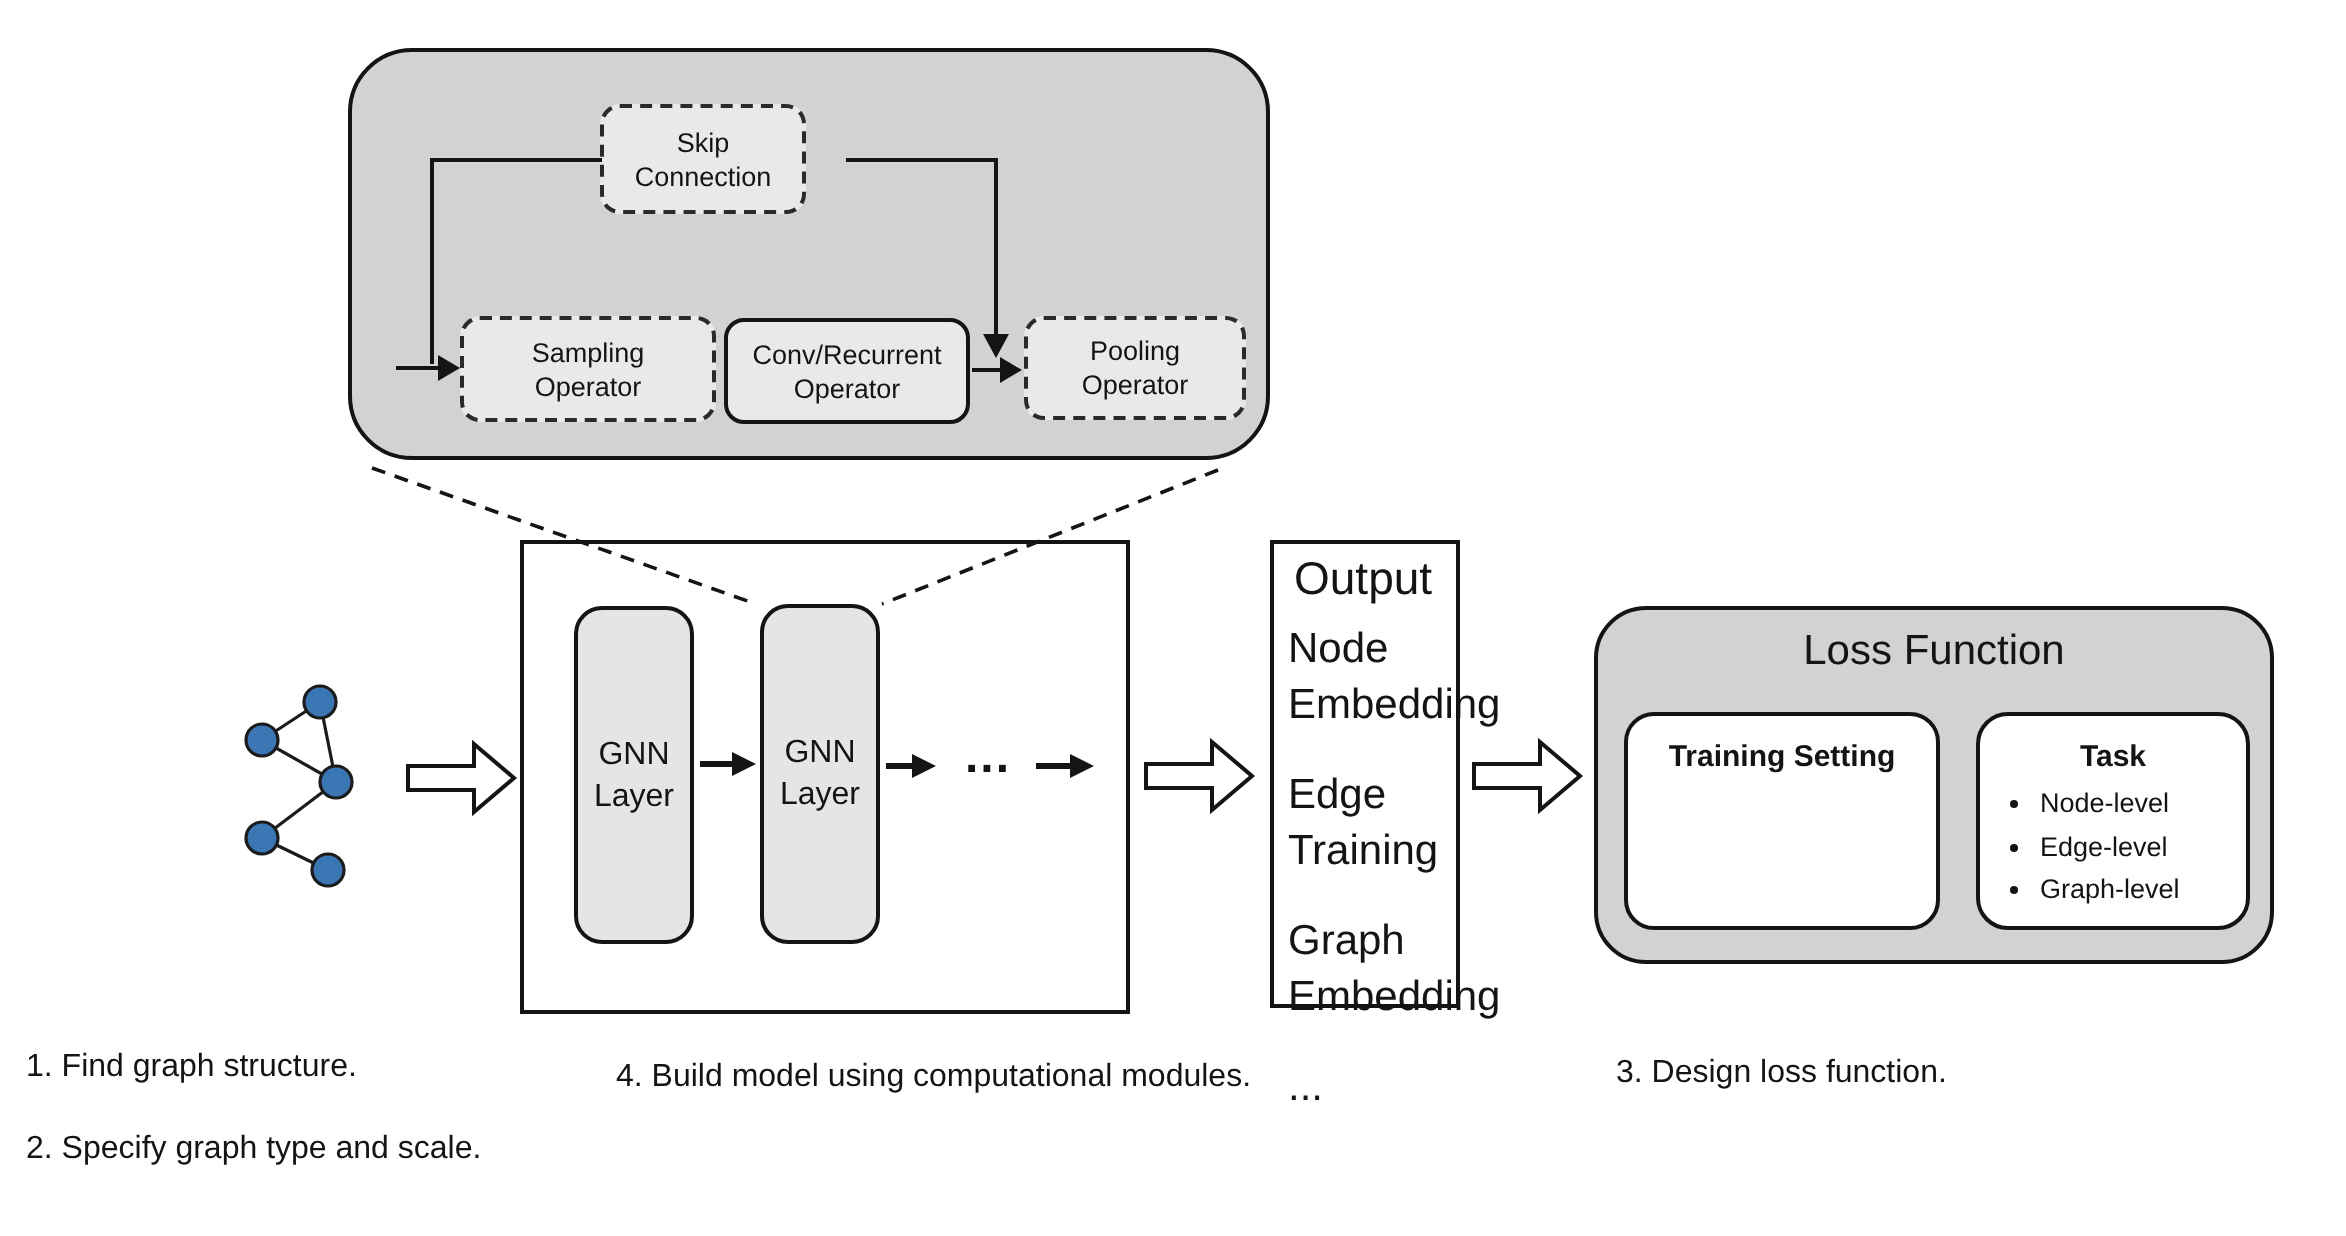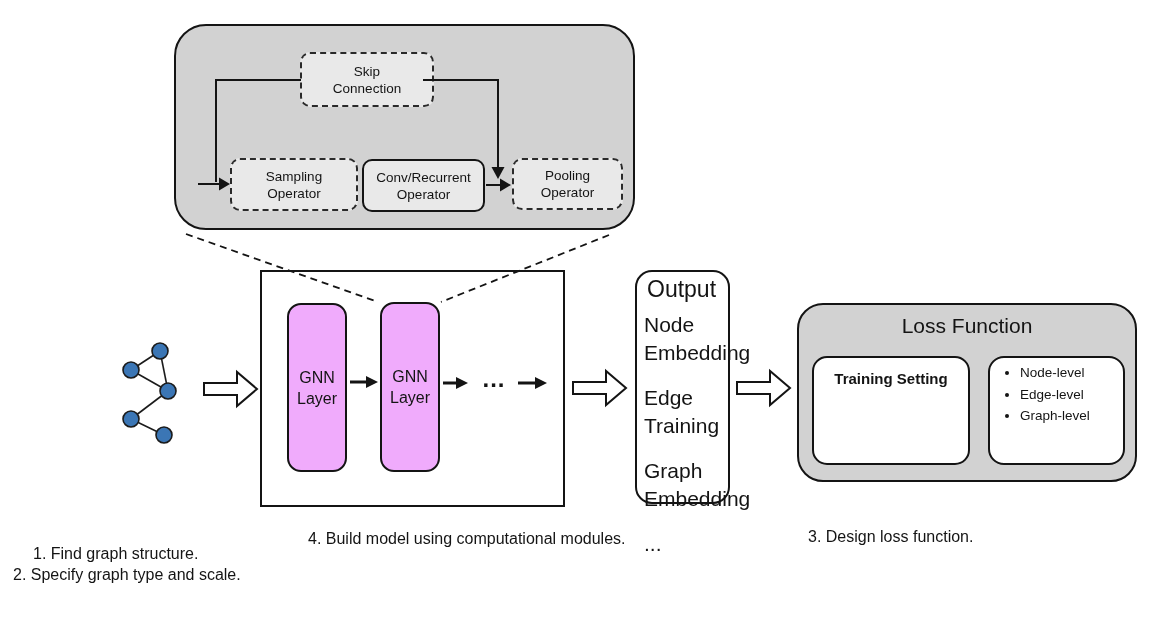--- a/index.html
+++ b/index.html
@@ -8,36 +8,36 @@
   .abs { position: absolute; }
 
   
   #detail-container { left: 174px; top: 24px; width: 461px; height: 206px;
     background: #d2d2d2; border: 2px solid #141414; border-radius: 32px; }
   .module-box { background: #e9e9e9; border-radius: 10px; display: flex;
     align-items: center; justify-content: center; text-align: center;
     font-size: 13.5px; line-height: 17px; }
   .dashed { border: 2px dashed #2a2a2a; }
   .solid  { border: 2px solid  #141414; }
-  #skip-box     { left: 300px; top: 52px;  width: 134px; height: 55px; }
+  #skip-box     { left: 300px; top: 52px;  width: 103px; height: 55px; }
   #sampling-box { left: 230px; top: 158px; width: 128px; height: 53px; }
   #conv-box     { left: 362px; top: 159px; width: 123px; height: 53px; }
   #pooling-box  { left: 512px; top: 158px; width: 111px; height: 52px; }
   .module-box span { display: block; width: 84px; }
   #conv-box span { width: 104px; }
 
   
   .plain-box { background: #ffffff; border: 2px solid #141414; }
   #input-box  { left: 105px; top: 272px; width: 93px;  height: 235px; }
   #model-box  { left: 260px; top: 270px; width: 305px; height: 237px; }
-  #output-box { left: 635px; top: 270px; width: 95px;  height: 234px; padding: 4px 0 0 7px; border-radius: 17px; }
+  #output-box { left: 635px; top: 270px; width: 95px;  height: 234px; padding: 4px 0 0 7px; }
   .big-title { font-size: 22px; text-align: center; padding-top: 5px; }
   #output-title { font-size: 23px; text-align: left; padding: 0 0 8px 3px; }
 
-  .gnn-layer { background: #f0abfc; border: 2px solid #141414; border-radius: 14px;
+  .gnn-layer { background: #e5e5e5; border: 2px solid #141414; border-radius: 14px;
     display: flex; align-items: center; justify-content: center; text-align: center;
     font-size: 16px; line-height: 21px; }
   #gnn-layer-1 { left: 287px; top: 303px; width: 60px; height: 169px; }
   #gnn-layer-2 { left: 380px; top: 302px; width: 60px; height: 170px; }
   .gnn-layer span { display: block; width: 48px; }
   #model-ellipsis { left: 477px; top: 365px; width: 34px; text-align: center;
     font-size: 24px; font-weight: bold; letter-spacing: 1px; }
 
   #output-list { list-style: none; font-size: 21px; line-height: 28px; }
   #output-list li { margin-bottom: 17px; width: 82px; }
@@ -49,21 +49,21 @@
   #loss-title { font-size: 21px; text-align: center; padding-top: 9px; }
   .loss-inner { background: #ffffff; border: 2px solid #141414; border-radius: 16px; }
   #training-box { left: 812px; top: 356px; width: 158px; height: 109px; border-radius: 15px; }
   #task-box     { left: 988px; top: 356px; width: 137px; height: 109px; }
   .loss-inner-title { font-weight: bold; font-size: 15px; text-align: center; padding-top: 12px; }
   .loss-inner ul { margin: 4px 0 0 0; padding-left: 30px; font-size: 13.5px; }
   .loss-inner li { line-height: 21.5px; }
 
   
   .caption { font-size: 16px; white-space: nowrap; }
-  #caption-1 { left: 13px;  top: 545px; margin-left: 20px; }
+  #caption-1 { left: 13px;  top: 525px; }
   #caption-2 { left: 13px;  top: 566px; }
   #caption-4 { left: 308px; top: 530px; }
   #caption-3 { left: 808px; top: 528px; }
 
   #overlay { left: 0; top: 0; width: 1173px; height: 618px; pointer-events: none; }
 </style>
 </head>
 <body>
 
 <div id="canvas">
@@ -102,20 +102,21 @@
     </ul>
   </div>
 
   <div class="abs" id="loss-container">
     <div id="loss-title">Loss Function</div>
   </div>
   <div class="abs loss-inner" id="training-box">
     <div class="loss-inner-title">Training Setting</div>
   </div>
   <div class="abs loss-inner" id="task-box">
+    <div class="loss-inner-title">Task</div>
     <ul>
       <li>Node-level</li>
       <li>Edge-level</li>
       <li>Graph-level</li>
     </ul>
   </div>
 
   <div class="abs caption" id="caption-1">1. Find graph structure.</div>
   <div class="abs caption" id="caption-2">2. Specify graph type and scale.</div>
   <div class="abs caption" id="caption-4">4. Build model using computational modules.</div>

